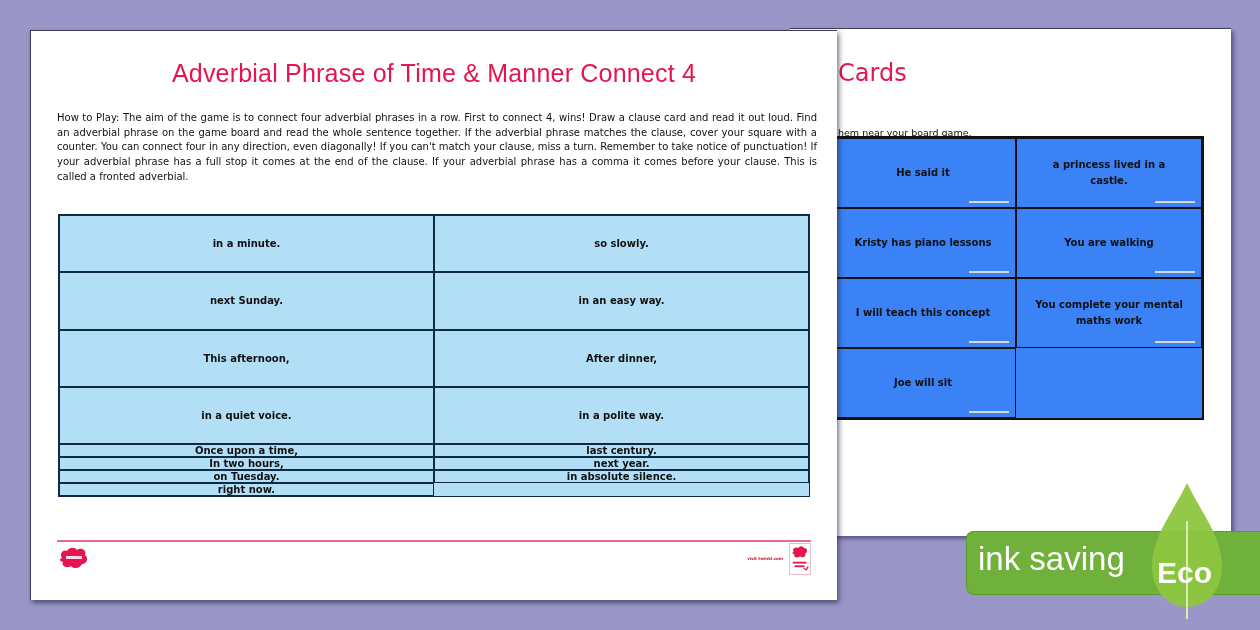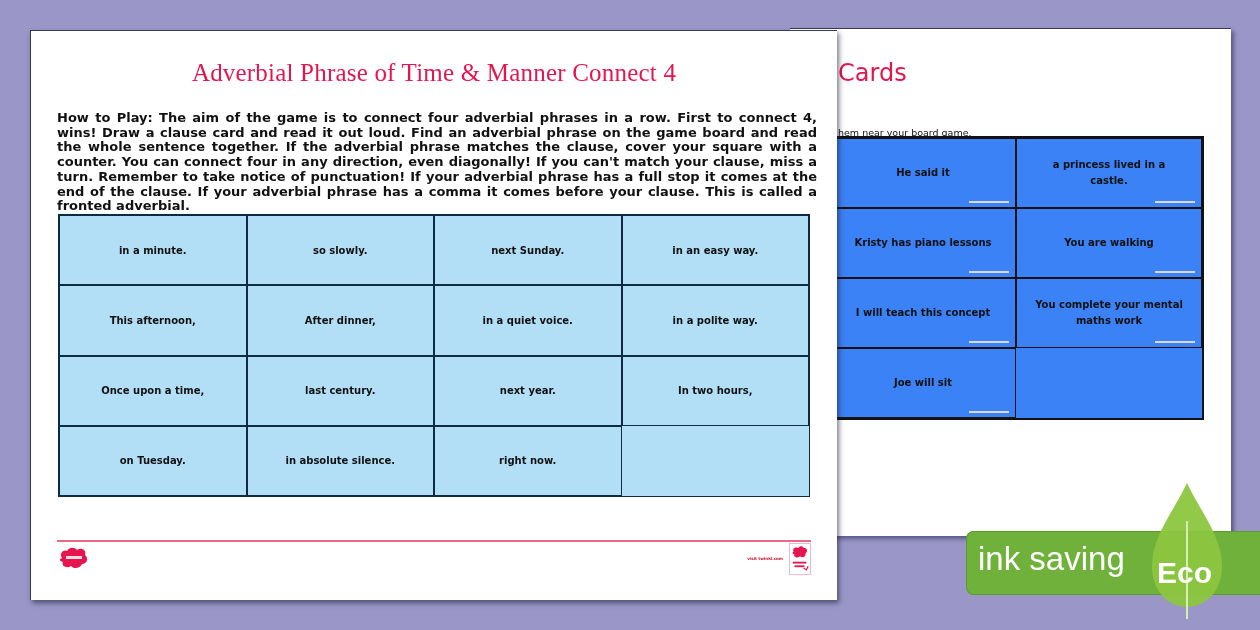--- a/index.html
+++ b/index.html
@@ -67,40 +67,40 @@
     background: #ffffff;
     box-shadow: 2px 3px 5px rgba(30,30,60,0.6);
     border-top: 1px solid #3a3a5a;
     border-left: 1px solid #3a3a5a;
   }
   .front-title {
     position: absolute;
     left: 0; right: 0; top: 28px;
     text-align: center;
     color: #e5154f;
-    font-family: Liberation Serif, serif;
+    font-family: Liberation Sans, sans-serif;
     font-size: 25px;
     font-weight: 500;
     letter-spacing: 0.2px;
   }
   .instructions {
     position: absolute;
     left: 26px; top: 80px; width: 760px;
-    font-size: 13px;
+    font-size: 10px;
     line-height: 14.7px;
     color: #111;
-    font-weight: bold;
+    font-weight: normal;
     text-align: justify;
   }
   .board {
     position: absolute;
     left: 27px; top: 183px;
     width: 752px; height: 283px;
     display: grid;
-    grid-template-columns: repeat(4, 1fr);
+    grid-template-columns: repeat(2, 1fr);
     grid-template-rows: repeat(4, 1fr);
     border: 1.5px solid #0f2a45;
     background: #b3dff6;
   }
   .board-cell {
     border: 1px solid #0f2a45;
     display: flex; align-items: center; justify-content: center;
     font-size: 10px;
     font-weight: bold;
     color: #111;
@@ -208,22 +208,22 @@
     <div class="board-cell">in a minute.</div>
     <div class="board-cell">so slowly.</div>
     <div class="board-cell">next Sunday.</div>
     <div class="board-cell">in an easy way.</div>
     <div class="board-cell">This afternoon,</div>
     <div class="board-cell">After dinner,</div>
     <div class="board-cell">in a quiet voice.</div>
     <div class="board-cell">in a polite way.</div>
     <div class="board-cell">Once upon a time,</div>
     <div class="board-cell">last century.</div>
+    <div class="board-cell">In two hours,</div>
     <div class="board-cell">next year.</div>
-    <div class="board-cell">In two hours,</div>
     <div class="board-cell">on Tuesday.</div>
     <div class="board-cell">in absolute silence.</div>
     <div class="board-cell">right now.</div>
   </div>
 
   <div class="footer-line"></div>
   <svg class="logo-left" viewBox="0 0 32 24">
     <path d="M4 12 C1 8 5 3 9 5 C11 1 17 1 19 4 C23 1 29 4 27 9 C31 12 29 18 24 18 C22 23 15 23 13 20 C9 23 3 20 5 16 C1 15 1 13 4 12 Z" fill="#e5154f"></path>
     <rect x="8" y="10" width="16" height="3" fill="#ffffff" opacity="0.85"></rect>
   </svg>

